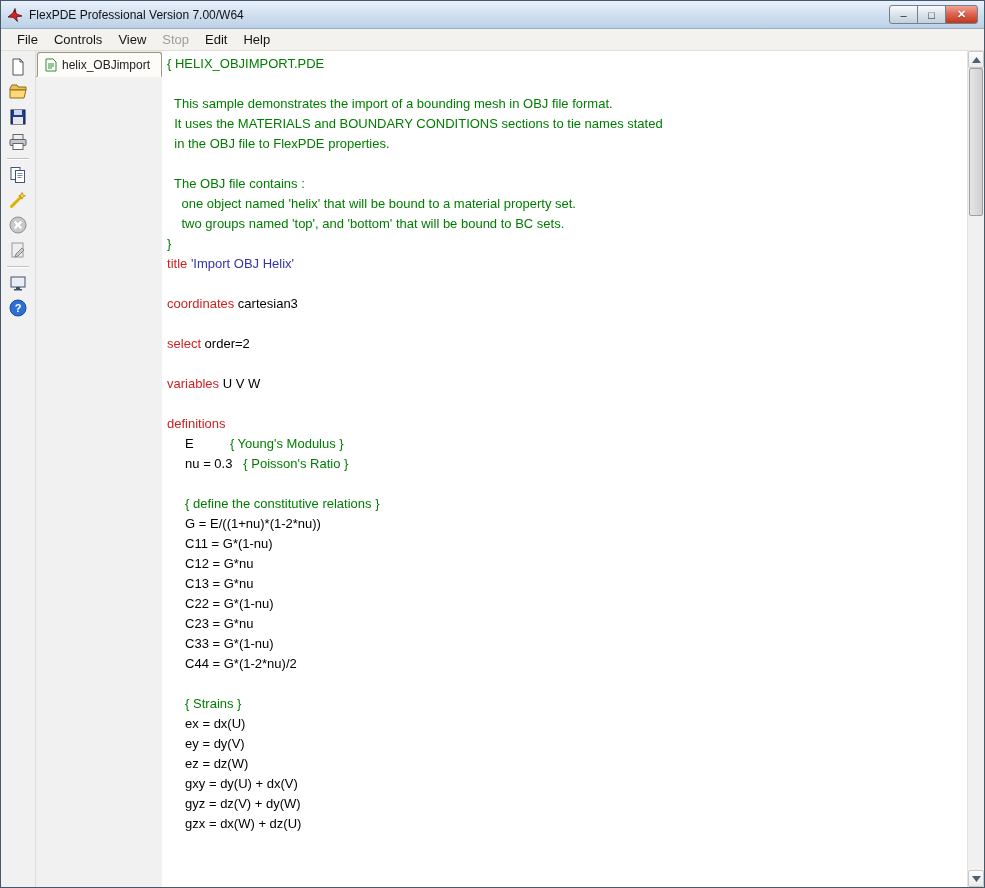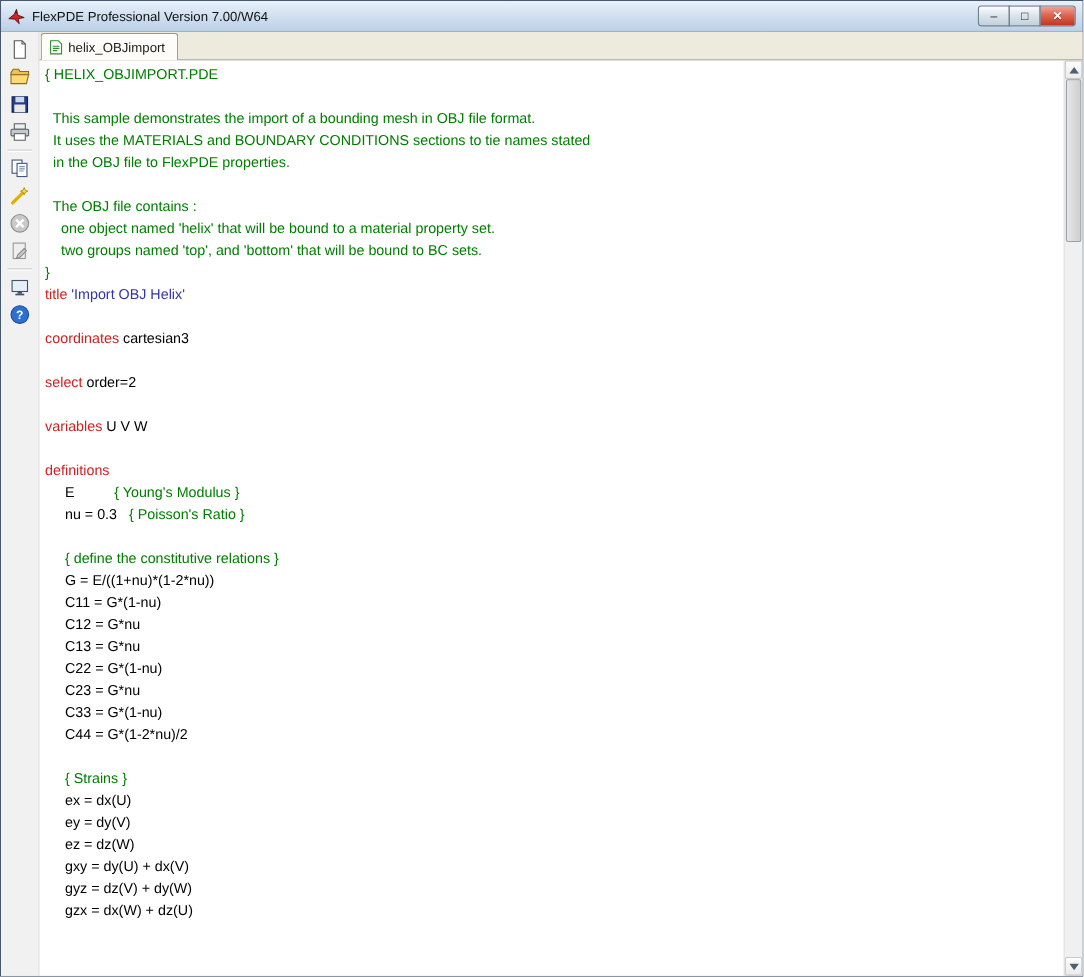--- a/index.html
+++ b/index.html
@@ -25,21 +25,21 @@
   .menubar { flex: 0 0 22px; height: 22px; background: #f3f2ef; border-bottom: 1px solid #e1ded8; display: flex; padding-left: 8px; }
   .menu-item { font-size: 13px; color: #141414; padding: 3px 8px 0; cursor: default; }
   .menu-item.disabled { color: #9e9e9e; }
 
   
   .mainrow { flex: 1; display: flex; min-height: 0; background: #f1f1f1; }
   .toolcol { flex: 0 0 35px; background: #f1f1f1; border-right: 1px solid #dcdcdc; display: flex; flex-direction: column; align-items: center; padding-top: 4px; }
   .tool-btn { width: 24px; height: 24px; display: flex; align-items: center; justify-content: center; margin-bottom: 1px; border-radius: 2px; }
   .tool-sep { width: 22px; height: 2px; border-top: 1px solid #c2c2c2; border-bottom: 1px solid #ffffff; margin: 3px 0; }
 
-  .rightcol { flex: 1; display: flex; flex-direction: column; min-width: 0; }
+  .rightcol { flex: 1; display: flex; flex-direction: row; min-width: 0; }
 
   
   .tabstrip { flex: 0 0 26px; height: 26px; background: #edeade; border-bottom: 1px solid #98978a; display: flex; align-items: flex-end; padding-left: 1px; }
   .tab { height: 25px; display: flex; align-items: center; gap: 5px; padding: 0 11px 0 7px; font-size: 12px; color: #222; cursor: default; }
   .tab.active { background: #fdfcf8; border: 1px solid #98978a; border-bottom: 1px solid #fdfcf8; border-radius: 3px 3px 0 0; margin-bottom: -1px; }
 
   
   .editorrow { flex: 1; display: flex; min-height: 0; }
   .editor { flex: 1; background: #ffffff; overflow: hidden; padding: 3px 0 0 5px;
     font-family: Liberation Sans, sans-serif; font-size: 13px; line-height: 20px; white-space: pre; }
@@ -64,20 +64,28 @@
       <circle cx="7.6" cy="4.2" r="0.8" fill="#222"></circle>
     </svg>
     <span class="title-text">FlexPDE Professional Version 7.00/W64</span>
     <div class="win-controls">
       <div class="win-btn min">–</div>
       <div class="win-btn max">□</div>
       <div class="win-btn close">✕</div>
     </div>
   </div>
 
+  <div class="menubar" id="menubar">
+      <span class="menu-item">File</span>
+      <span class="menu-item">Controls</span>
+      <span class="menu-item">View</span>
+      <span class="menu-item disabled">Stop</span>
+      <span class="menu-item">Edit</span>
+      <span class="menu-item">Help</span>
+    </div>
 
   <div class="mainrow">
     <div class="toolcol">
       <div class="tool-btn">
         <svg width="20" height="20" viewBox="0 0 20 20">
           <path d="M5 2h7l3 3v13H5z" fill="#ffffff" stroke="#555555"></path>
           <path d="M12 2v3h3" fill="none" stroke="#555555"></path>
         </svg>
       </div>
       <div class="tool-btn">

